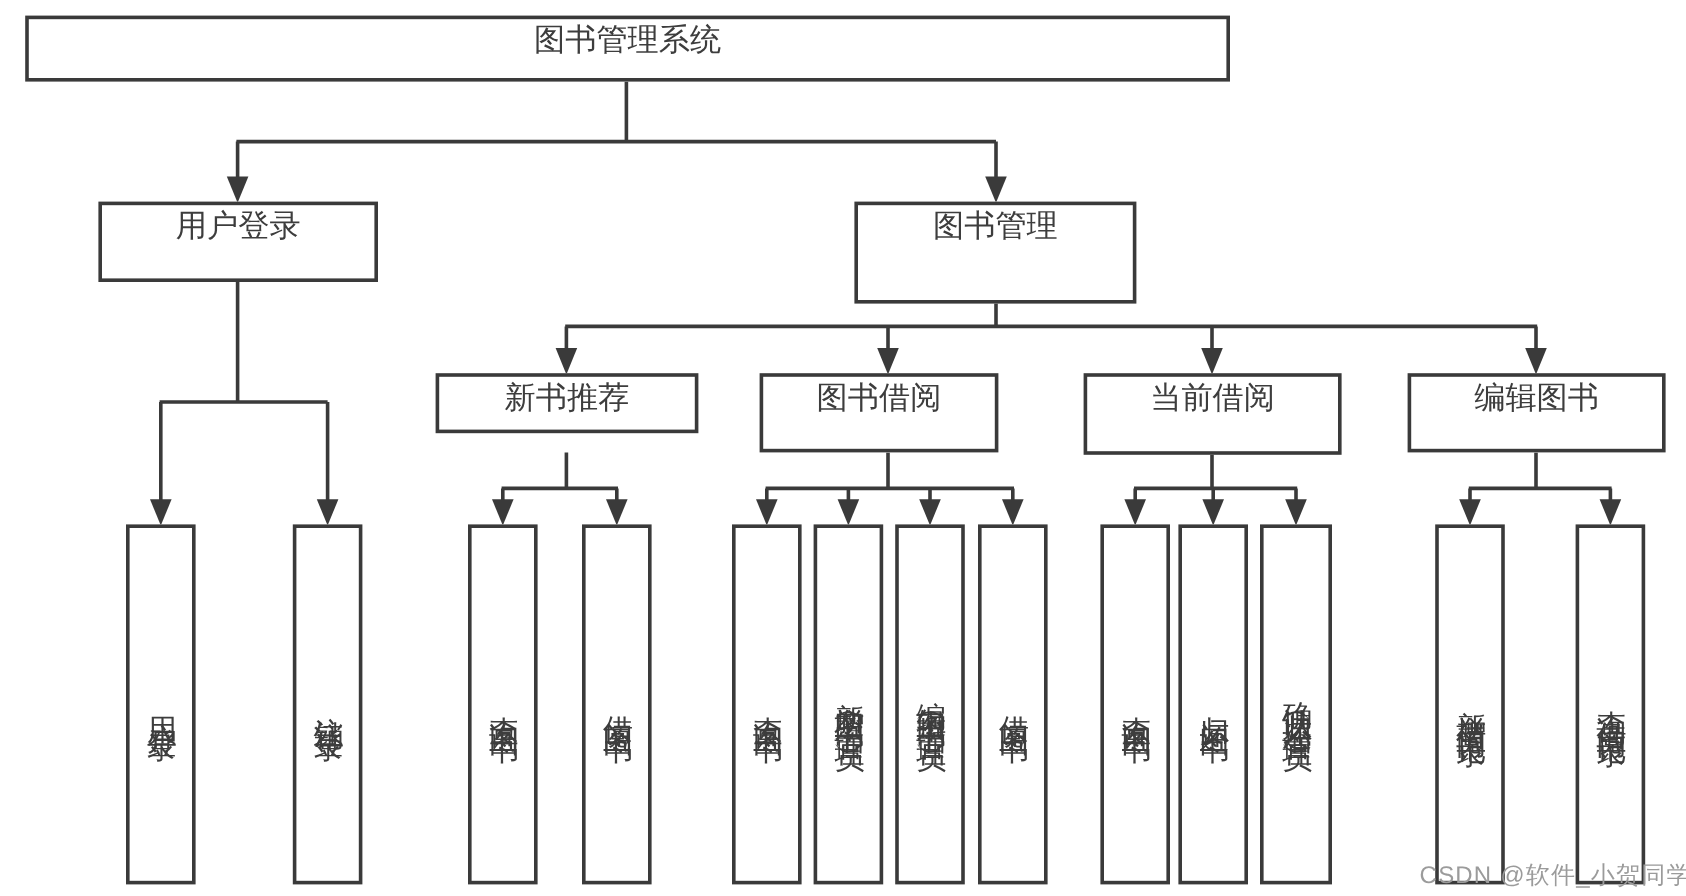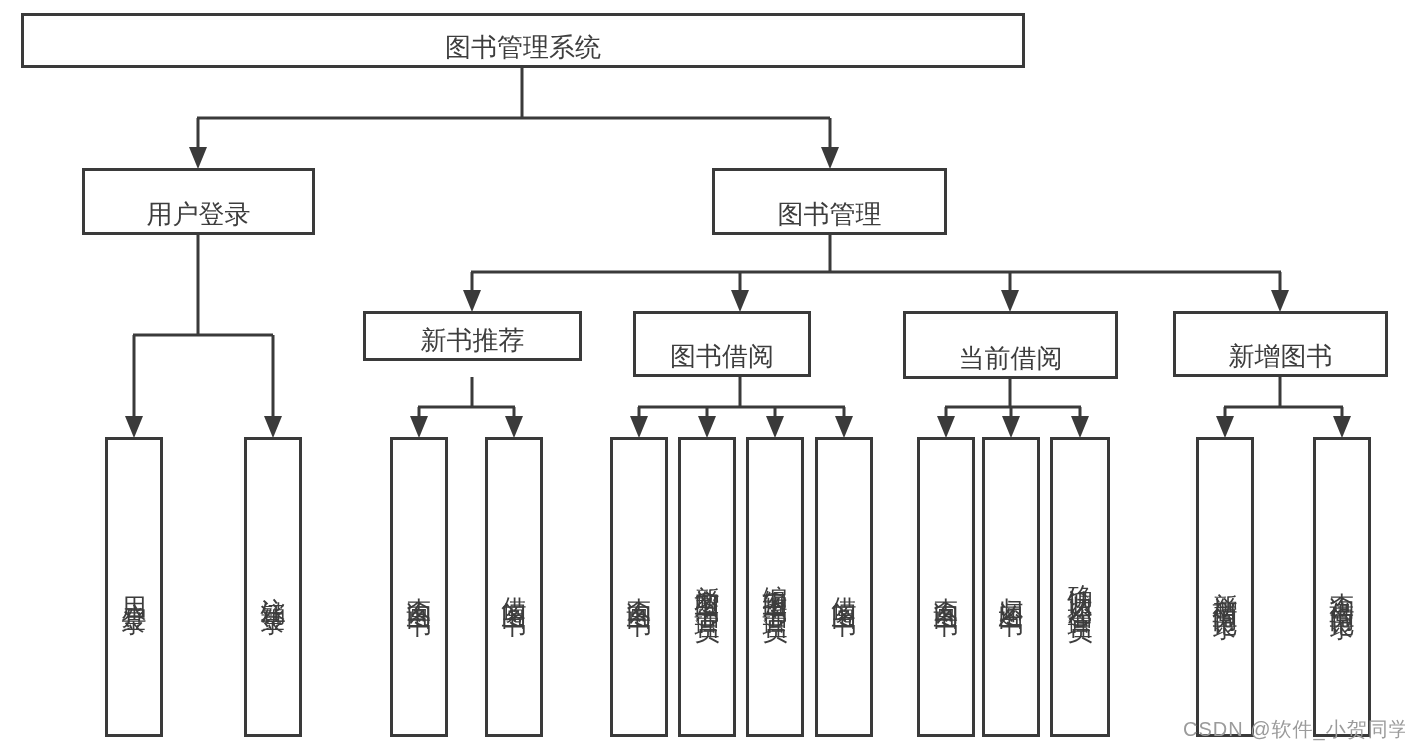--- a/index.html
+++ b/index.html
@@ -5,21 +5,21 @@
   html,body { margin:0; padding:0; background:#ffffff; }
   .canvas {
     position:relative; width:1405px; height:747px;
     background:#ffffff; overflow:hidden;
     font-family:"Liberation Sans", sans-serif;
   }
   .wires { position:absolute; left:0; top:0; }
   .node {
     position:absolute; box-sizing:border-box;
     border:3px solid #3a3a3a; background:#ffffff;
-    display:flex; align-items:flex-end; justify-content:center;
+    display:flex; align-items:flex-start; justify-content:center;
     font-size:26px; color:#3d3d3d; white-space:nowrap;
   }
   .leaf {
     position:absolute; top:437px; height:300px; width:58px;
     box-sizing:border-box; border:3px solid #3a3a3a; background:#ffffff;
     display:flex; align-items:center; justify-content:center;
   }
   .leaf .v {
     writing-mode:vertical-rl; text-orientation:mixed;
     font-size:25px; letter-spacing:5px; line-height:1;
@@ -99,35 +99,35 @@
     </g>
   </svg>
 
   <div class="node" style="left:21px; top:13px; width:1004px; height:55px;">
     <span>图书管理系统</span>
   </div>
 
   <div class="node" style="left:82px; top:168px; width:233px; height:67px;">
     <span>用户登录</span>
   </div>
-  <div class="node" style="left:712px; top:168px; width:235px; height:67px;">
+  <div class="node" style="left:712px; top:168px; width:235px; height:85px;">
     <span>图书管理</span>
   </div>
 
   <div class="node" style="left:363px; top:311px; width:219px; height:50px;">
     <span>新书推荐</span>
   </div>
-  <div class="node" style="left:633px; top:311px; width:178px; height:66px;">
+  <div class="node" style="left:633px; top:311px; width:199px; height:66px;">
     <span>图书借阅</span>
   </div>
   <div class="node" style="left:903px; top:311px; width:215px; height:68px;">
     <span>当前借阅</span>
   </div>
   <div class="node" style="left:1173px; top:311px; width:215px; height:66px;">
-    <span>新增图书</span>
+    <span>编辑图书</span>
   </div>
 
   <div class="leaf" style="left:105px;">
     <span class="v">用户登录</span>
   </div>
   <div class="leaf" style="left:244px;">
     <span class="v">注销登录</span>
   </div>
 
   <div class="leaf" style="left:390px;">

